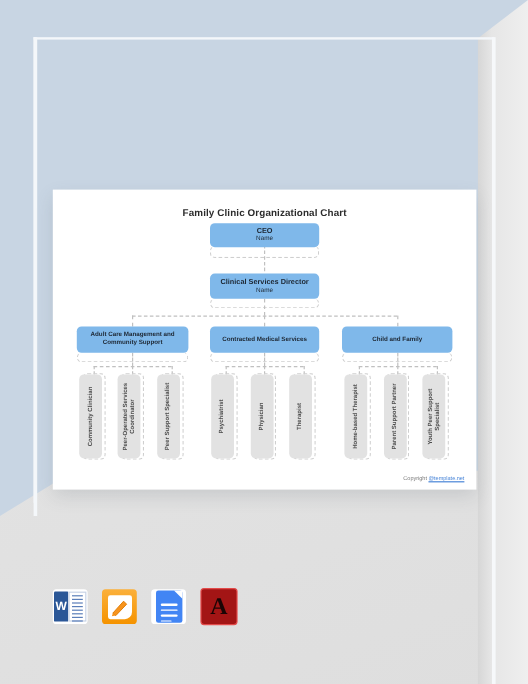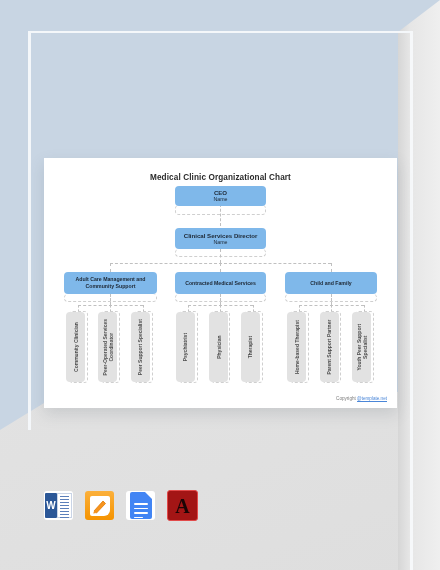--- a/index.html
+++ b/index.html
@@ -160,21 +160,21 @@
 
 <div id="blue-bg"></div>
 <div id="grey-panel"></div>
 <div id="grey-panel-right"></div>
 <div id="frame"></div>
 <div id="frame-v-left"></div>
 <div id="frame-v-right"></div>
 
 <div id="card">
 
-  <div id="chart-title">Medical Clinic Organizational Chart</div>
+  <div id="chart-title">Family Clinic Organizational Chart</div>
 
   <div class="dash-box" style="left:131px;top:47px;width:91px;height:10px;border-top:none;"></div>
   <div class="dash-v" style="left:176px;top:46px;height:22px;"></div>
 
   <div class="dash-box" style="left:131px;top:91px;width:91px;height:8px;border-top:none;"></div>
   <div class="dash-v" style="left:176px;top:91px;height:14px;"></div>
   <div class="dash-h" style="left:66px;top:105px;width:221px;"></div>
   <div class="dash-v" style="left:66px;top:105px;height:9px;"></div>
   <div class="dash-v" style="left:176px;top:105px;height:9px;"></div>
   <div class="dash-v" style="left:287px;top:105px;height:9px;"></div>

